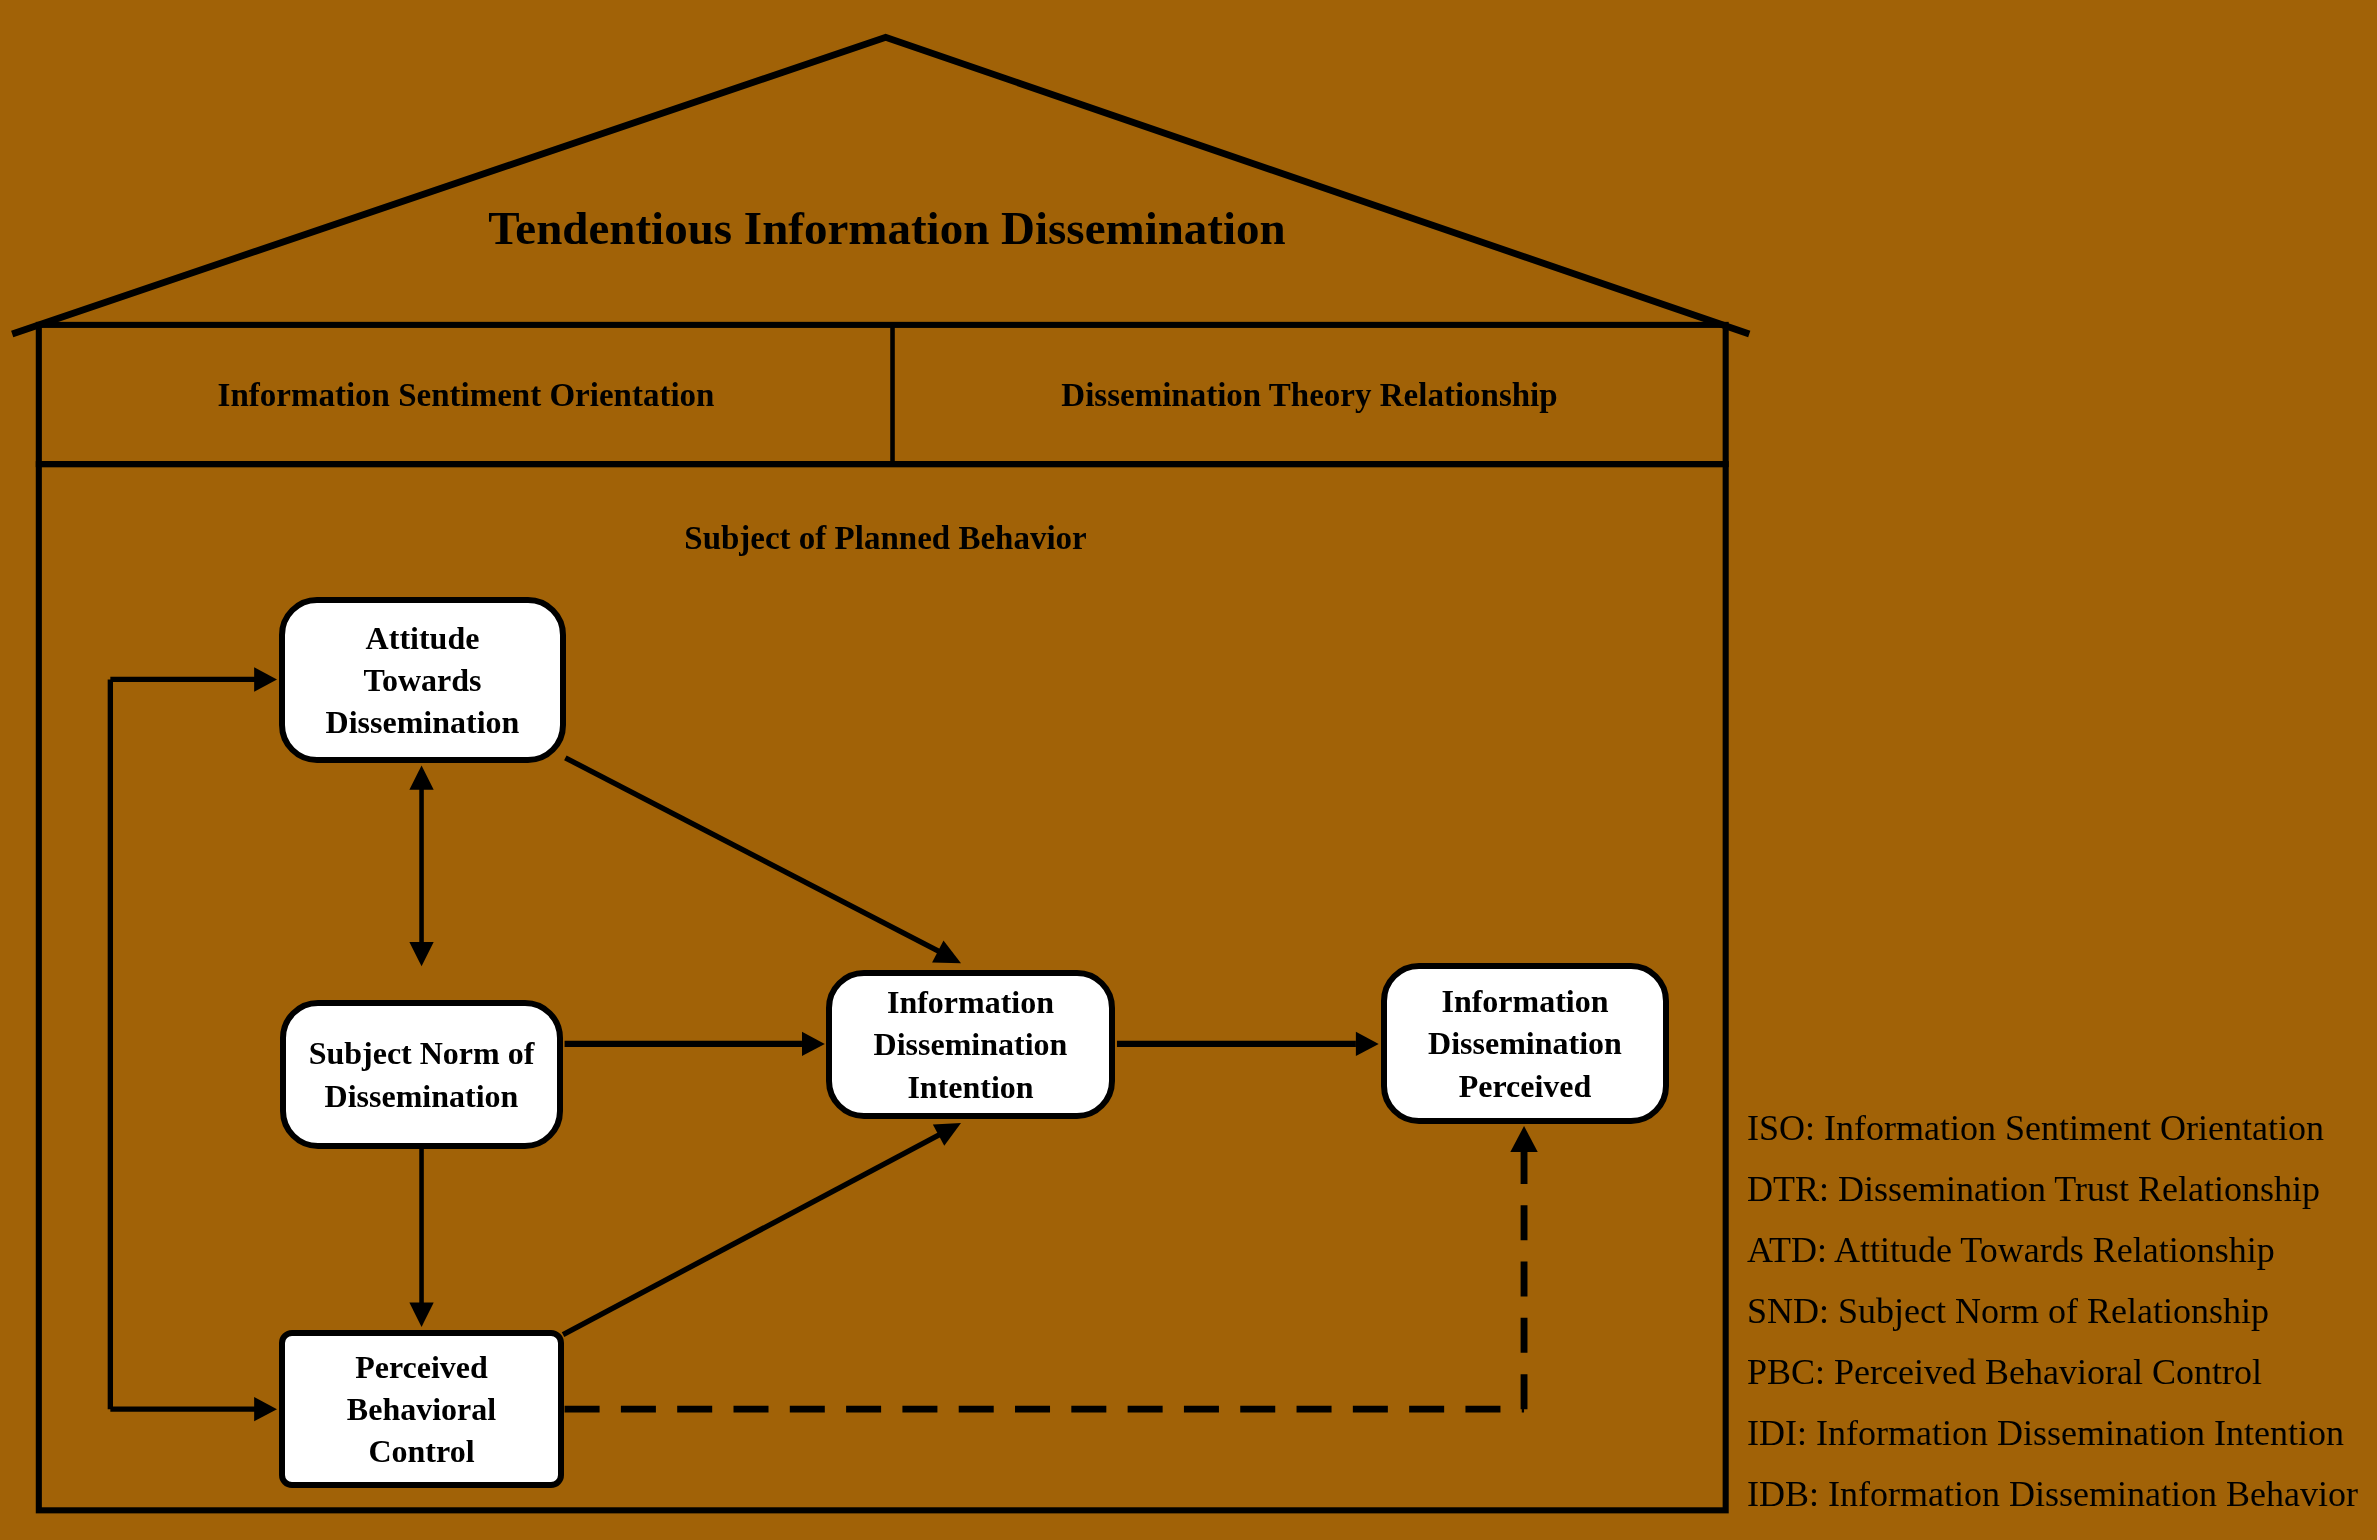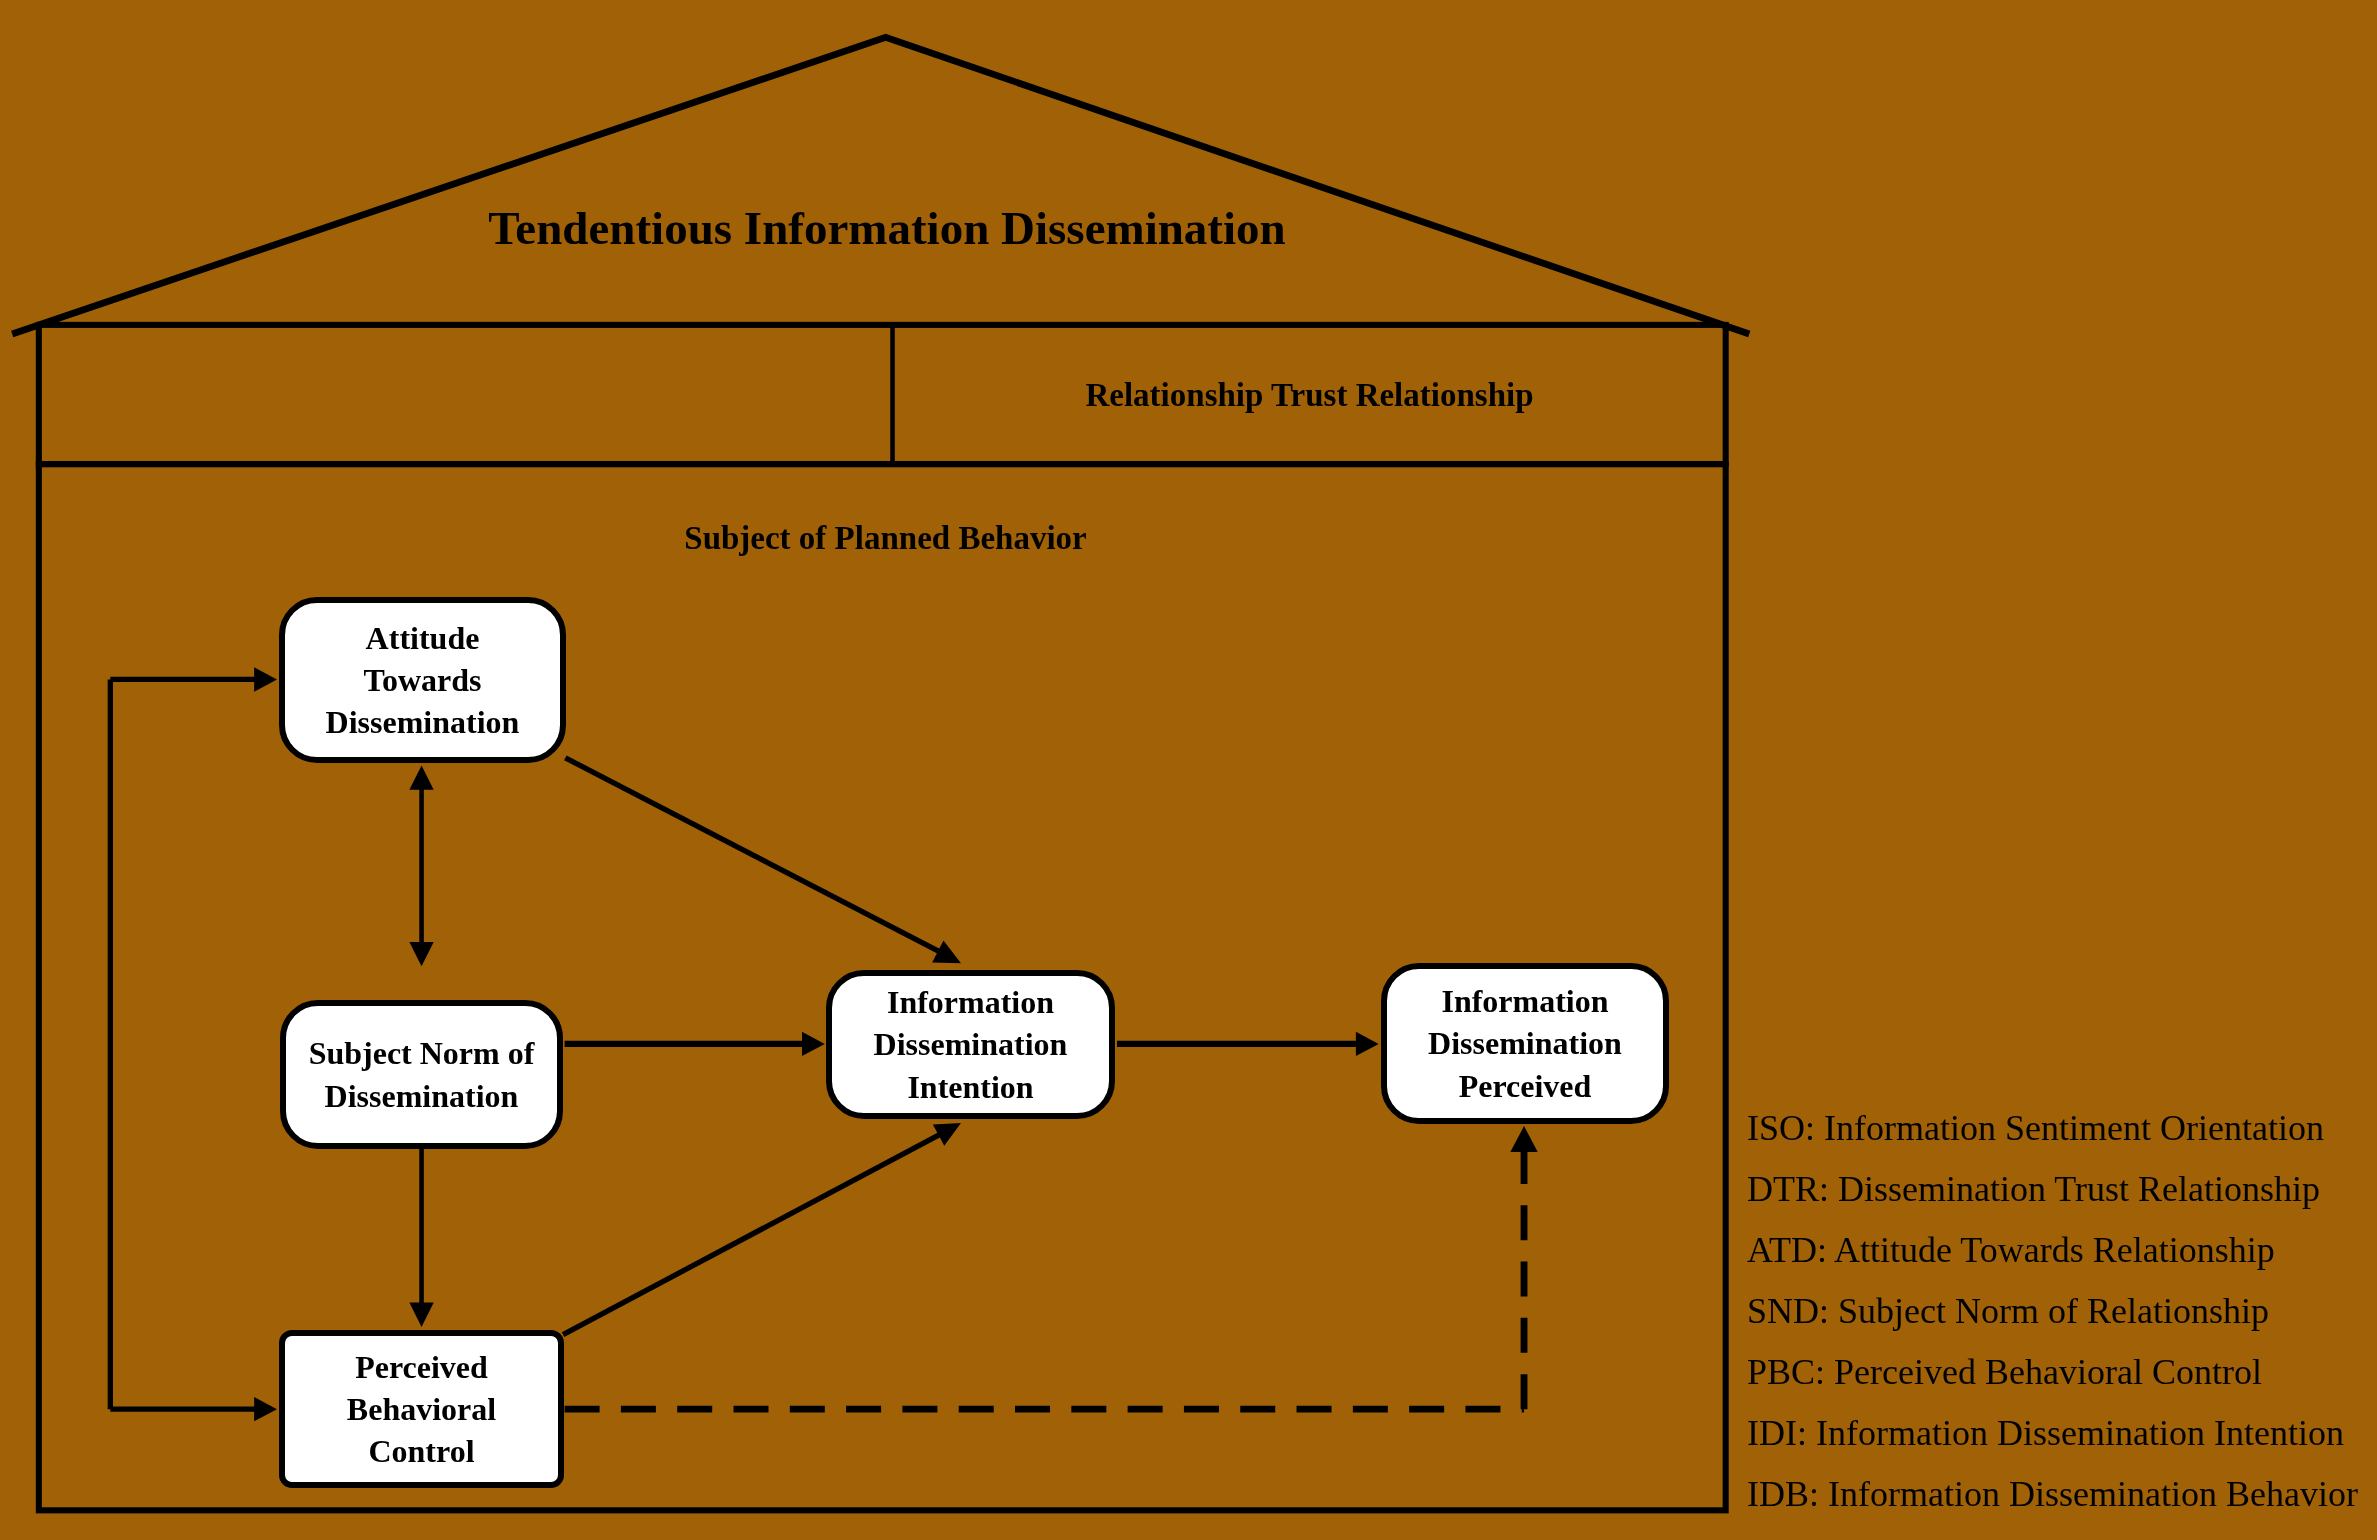--- a/index.html
+++ b/index.html
@@ -139,22 +139,25 @@
 
     <g>
       <line x1="742" y1="1852" x2="2003" y2="1852" stroke-width="9" stroke-dasharray="46 28"></line>
       <line x1="2003" y1="1852" x2="2003" y2="1512" stroke-width="9" stroke-dasharray="46 28"></line>
       <polygon points="2003,1480 1985,1514 2021,1514" fill="#000000" stroke="none"></polygon>
     </g>
   </svg>
 
   <div class="label title">Tendentious Information Dissemination</div>
 
+  <div class="header-cell left">
+    <span>Information Sentiment Orientation</span>
+  </div>
   <div class="header-cell right">
-    <span>Relationship Trust Relationship</span>
+    <span>Dissemination Theory Relationship</span>
   </div>
 
   <div class="label tpb-label">Subject of Planned Behavior</div>
 
   <div class="box box-atd">
     <div>Attitude</div>
     <div>Towards</div>
     <div>Dissemination</div>
   </div>
 

